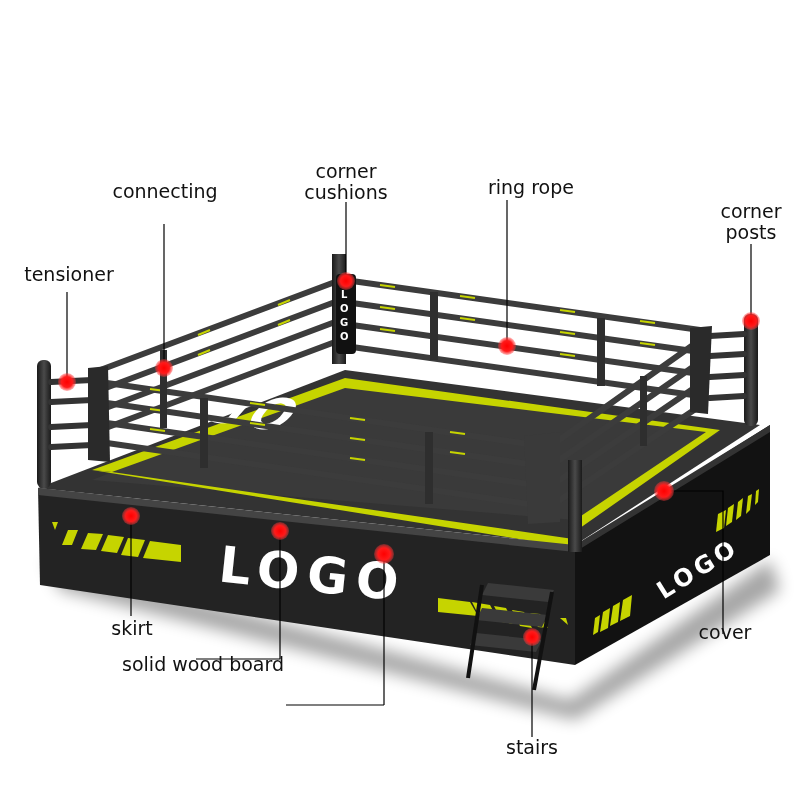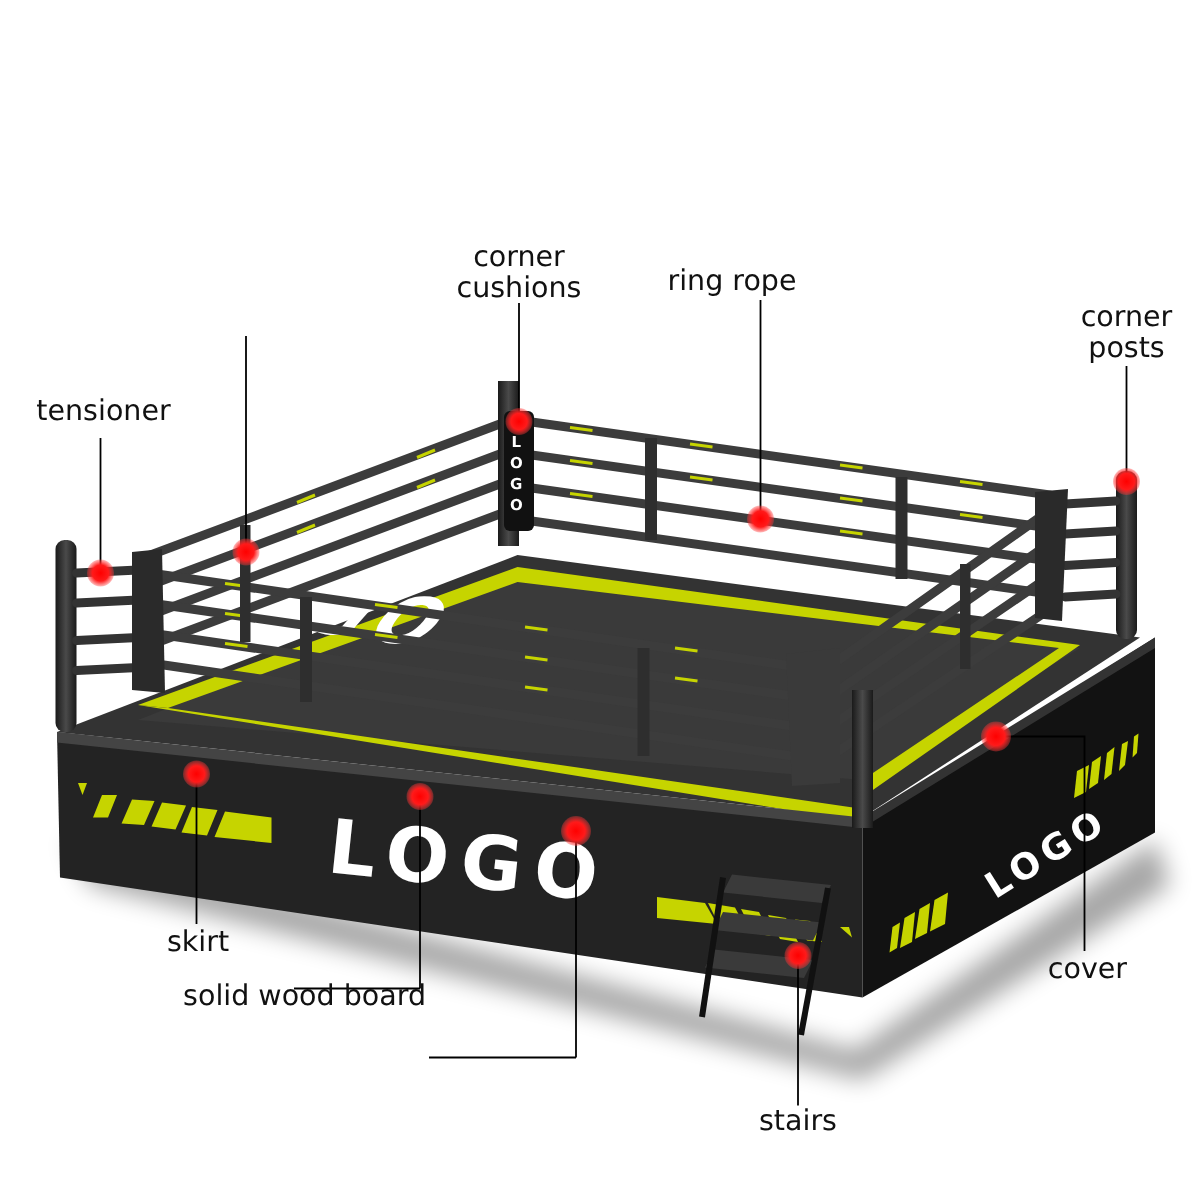--- a/index.html
+++ b/index.html
@@ -205,35 +205,36 @@
       <circle cx="384" cy="554" r="10" fill="url(#redDot)"></circle>
       <circle cx="664" cy="491" r="10" fill="url(#redDot)"></circle>
       <circle cx="532" cy="637" r="9" fill="url(#redDot)"></circle>
     </g>
   </svg>
 
   
   <div class="label" style="left:14px; top:264px; width:110px;">tensioner</div>
 
   <div class="label" style="left:100px; top:181px; width:130px;">
+    <div>connecting</div>
   </div>
 
   <div class="label" style="left:293px; top:161px; width:106px;">
     <div>corner</div>
     <div>cushions</div>
   </div>
 
-  <div class="label" style="left:432px; top:177px; width:112px;">ring rope</div>
+  <div class="label" style="left:462px; top:177px; width:112px;text-align:right;">ring rope</div>
 
   <div class="label" style="left:706px; top:201px; width:90px;">
     <div>corner</div>
     <div>posts</div>
   </div>
 
   <div class="label" style="left:104px; top:618px; width:56px;">skirt</div>
 
 
   <div class="label left" style="left:86px; top:654px; width:198px;">solid wood board</div>
 
-  <div class="label" style="left:690px; top:636px; width:70px;">cover</div>
+  <div class="label" style="left:690px; top:622px; width:70px;">cover</div>
 
   <div class="label" style="left:500px; top:737px; width:64px;">stairs</div>
 </div>
 
 </body></html>

